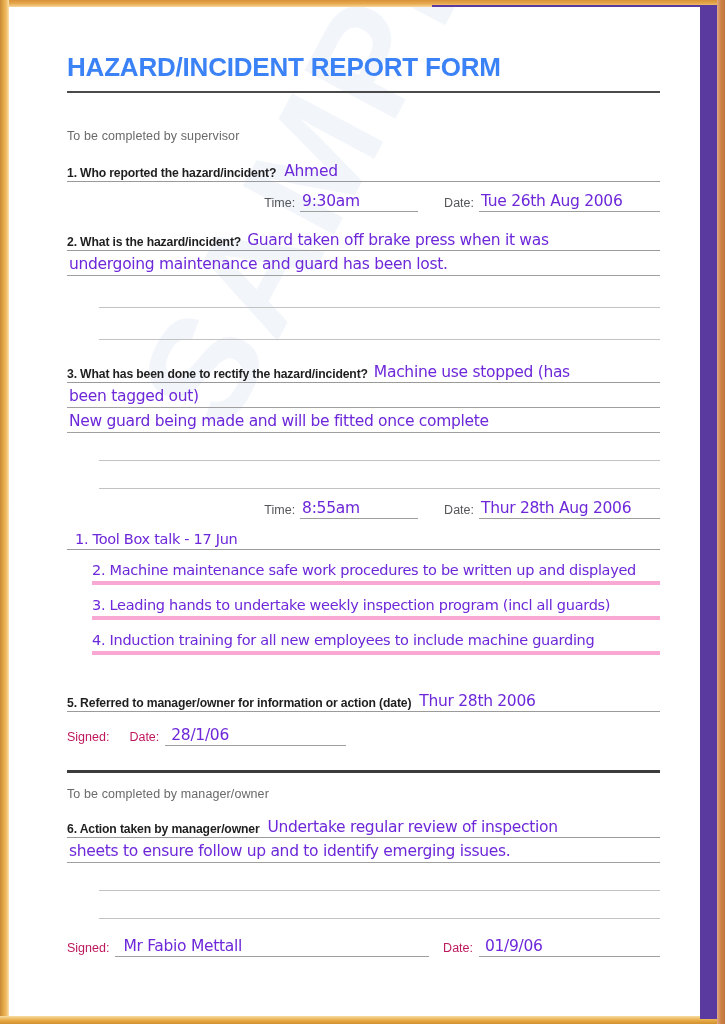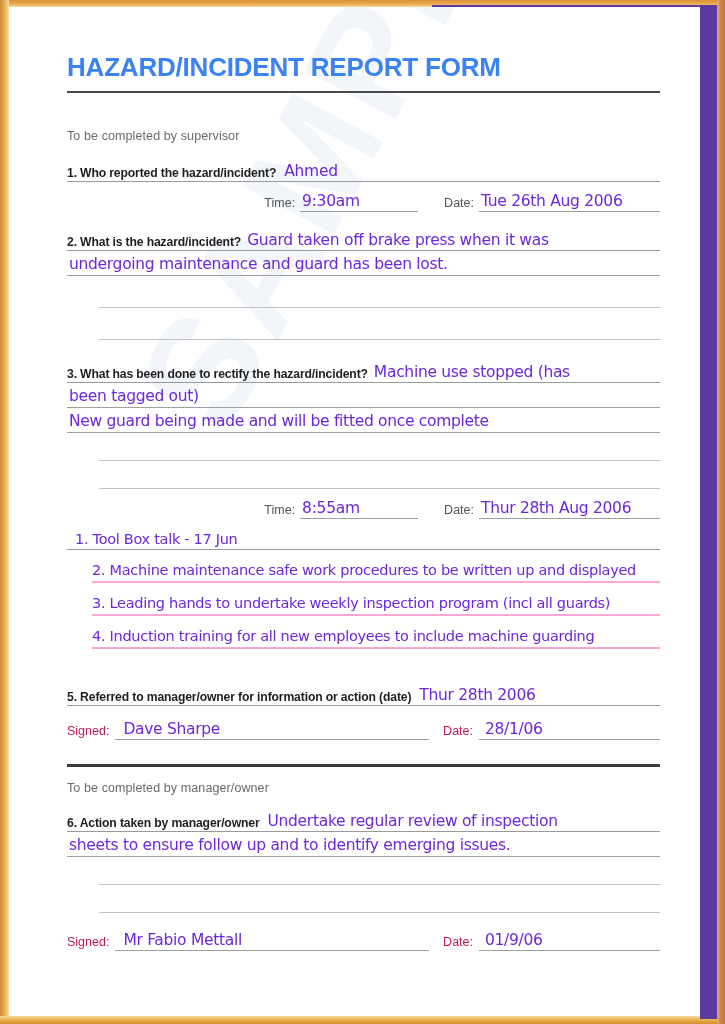--- a/index.html
+++ b/index.html
@@ -205,21 +205,21 @@
     padding: 0 4px 1px 2px;
     box-sizing: border-box;
   }
   .td-value.wide { min-width: 181px; }
   .td-gap { width: 26px; }
 
   
   .sub-row {
     width: 568px;
     margin-left: 25px;
-    border-bottom: 2px solid #f9a8d4;
+    border-bottom: 4px solid #f9a8d4;
     padding-bottom: 2px;
     margin-top: 11px;
   }
 
   
   .cont-row {
     width: 593px;
     border-bottom: 1px solid #a0a0a0;
     padding-bottom: 2px;
     margin-top: 4px;
@@ -378,23 +378,20 @@
         </div>
 
         <div class="q" style="margin-top:32px">
           <div class="line-row">
             <span class="qlabel">5. Referred to manager/owner for information or action (date)</span>
             <span class="hand pad-l8 flex-fill">Thur 28th 2006</span>
           </div>
 
           <div class="sig-row">
             <span class="sig-label">Signed:</span>
-            <span class="sig-value">
-              <span class="hand">Dave Sharpe</span>
-            </span>
             <span class="sig-gap"></span>
             <span class="sig-label">Date:</span>
             <span class="sig-value date">
               <span class="hand">28/1/06</span>
             </span>
           </div>
         </div>
 
         <div class="section-divider"></div>
 

